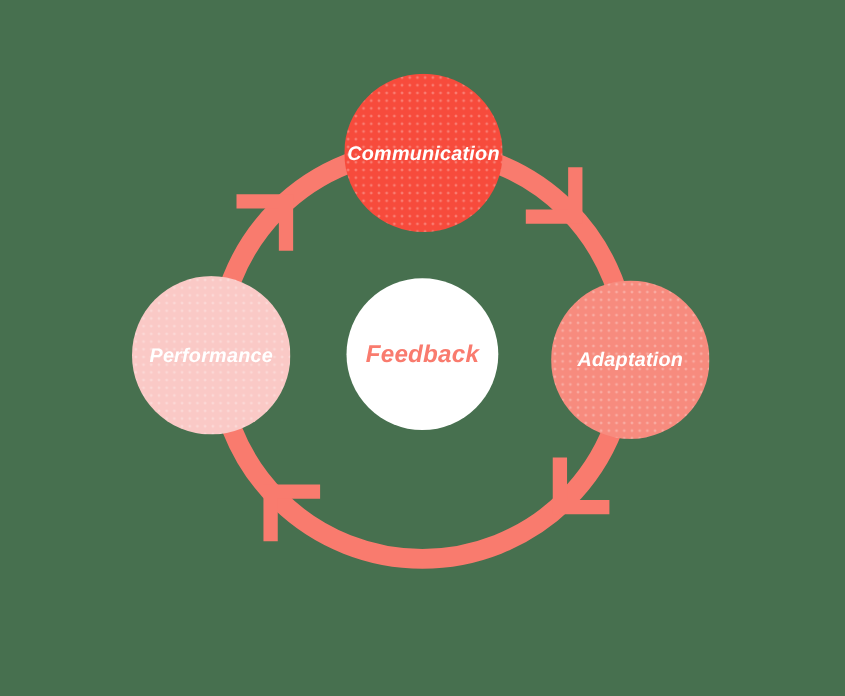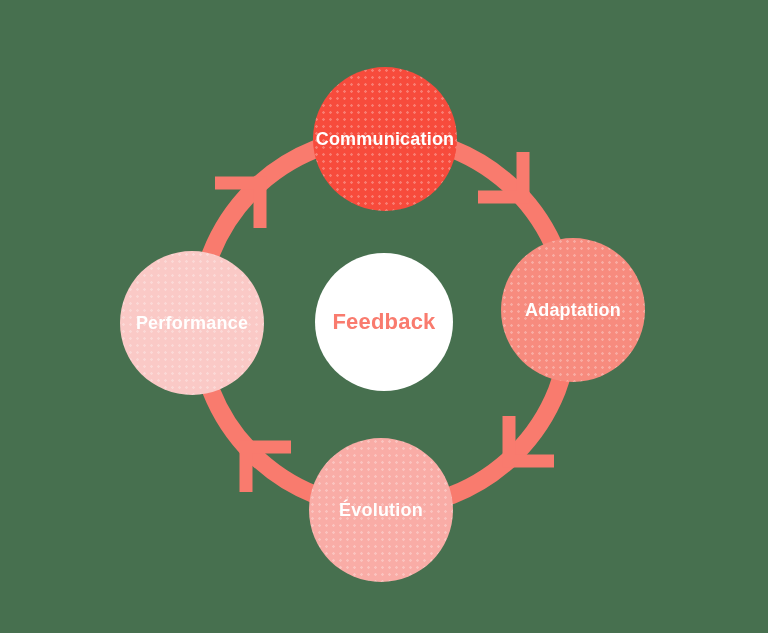--- a/index.html
+++ b/index.html
@@ -21,20 +21,21 @@
     width: 768px;
     height: 633px;
     background: var(--background);
     font-family: "Liberation Sans", sans-serif;
     overflow: hidden;
   }
   .canvas {
     position: relative;
     width: 768px;
     height: 633px;
+    font-style: italic;
   }
   .ring-svg {
     position: absolute;
     left: 0;
     top: 0;
   }
   .ring-stroke {
     fill: none;
     stroke: var(--ring);
     stroke-width: 18;
@@ -58,21 +59,21 @@
     font-size: 18px;
     letter-spacing: 0.2px;
     background-image: radial-gradient(circle, rgba(255,255,255,0.28) 1.1px, rgba(255,255,255,0) 1.5px);
     background-size: 7px 7px;
   }
   .node-top {
     left: 313px; top: 67px; width: 144px; height: 144px;
     background-color: var(--node-top);
   }
   .node-right {
-    left: 501px; top: 238px; width: 144px; height: 144px;
+    left: 501px; top: 255px; width: 144px; height: 144px;
     background-color: var(--node-right);
   }
   .node-bottom {
     left: 309px; top: 438px; width: 144px; height: 144px;
     background-color: var(--node-bottom);
   }
   .node-left {
     left: 120px; top: 251px; width: 144px; height: 144px;
     background-color: var(--node-left);
     align-items: center;
@@ -101,23 +102,20 @@
   </svg>
 
   <div class="node node-top">
     <span>Communication</span>
   </div>
 
   <div class="node node-right">
     <span>Adaptation</span>
   </div>
 
-  <div class="node node-bottom">
-    <span>Évolution</span>
-  </div>
 
   <div class="node node-left">
     <span>Performance</span>
   </div>
 
   <div class="node node-center">
     <span>Feedback</span>
   </div>
 
 </div>

